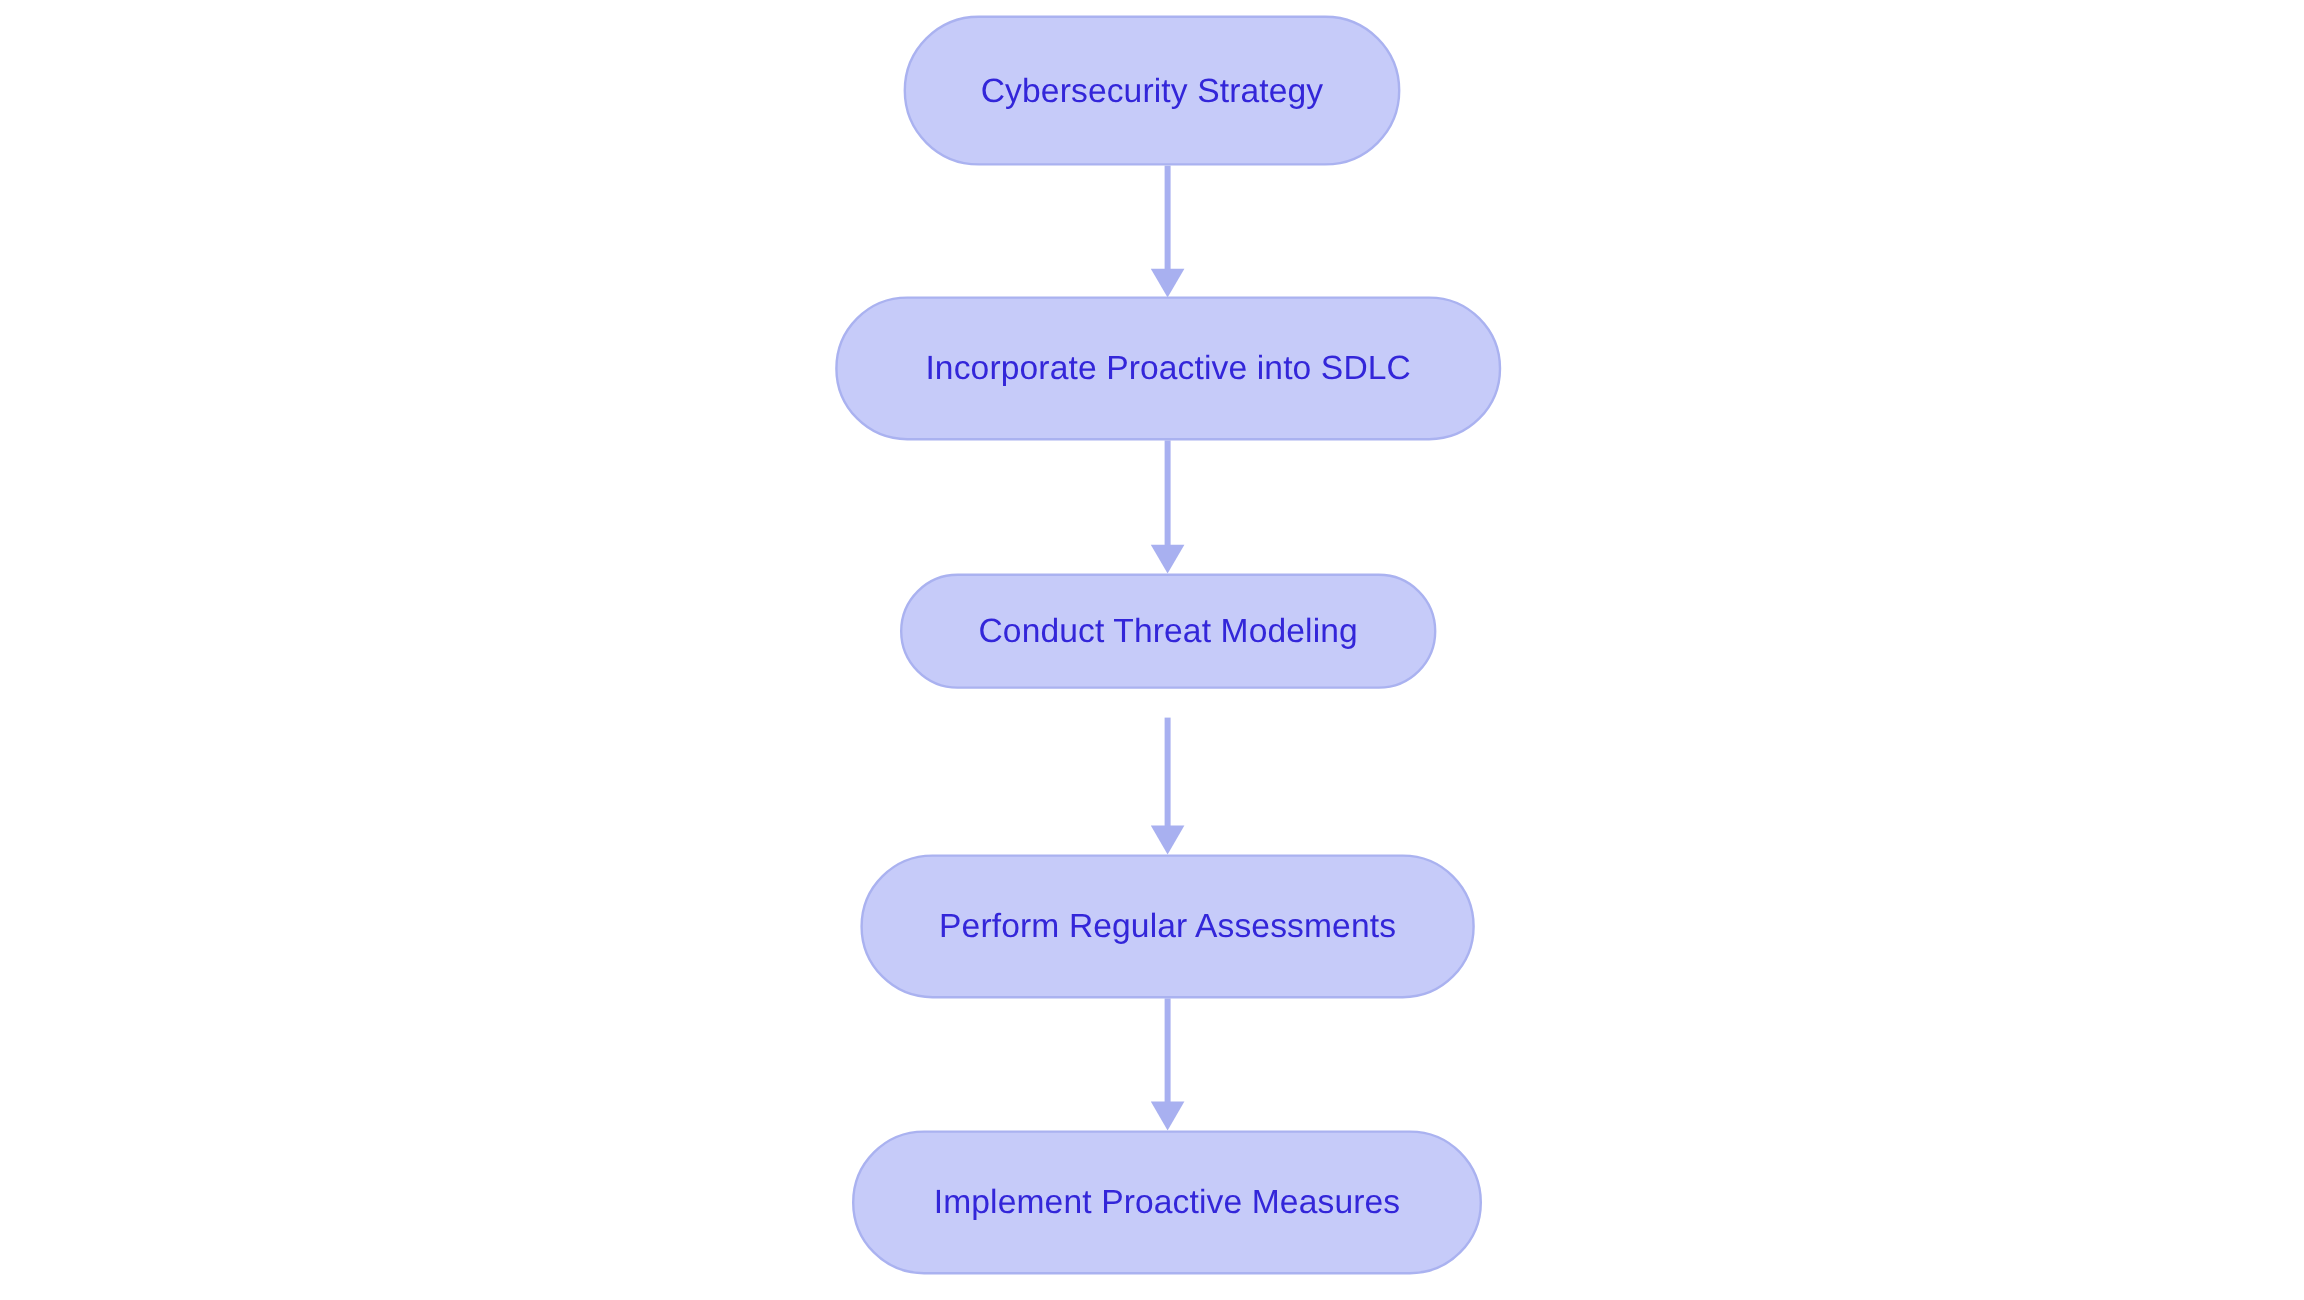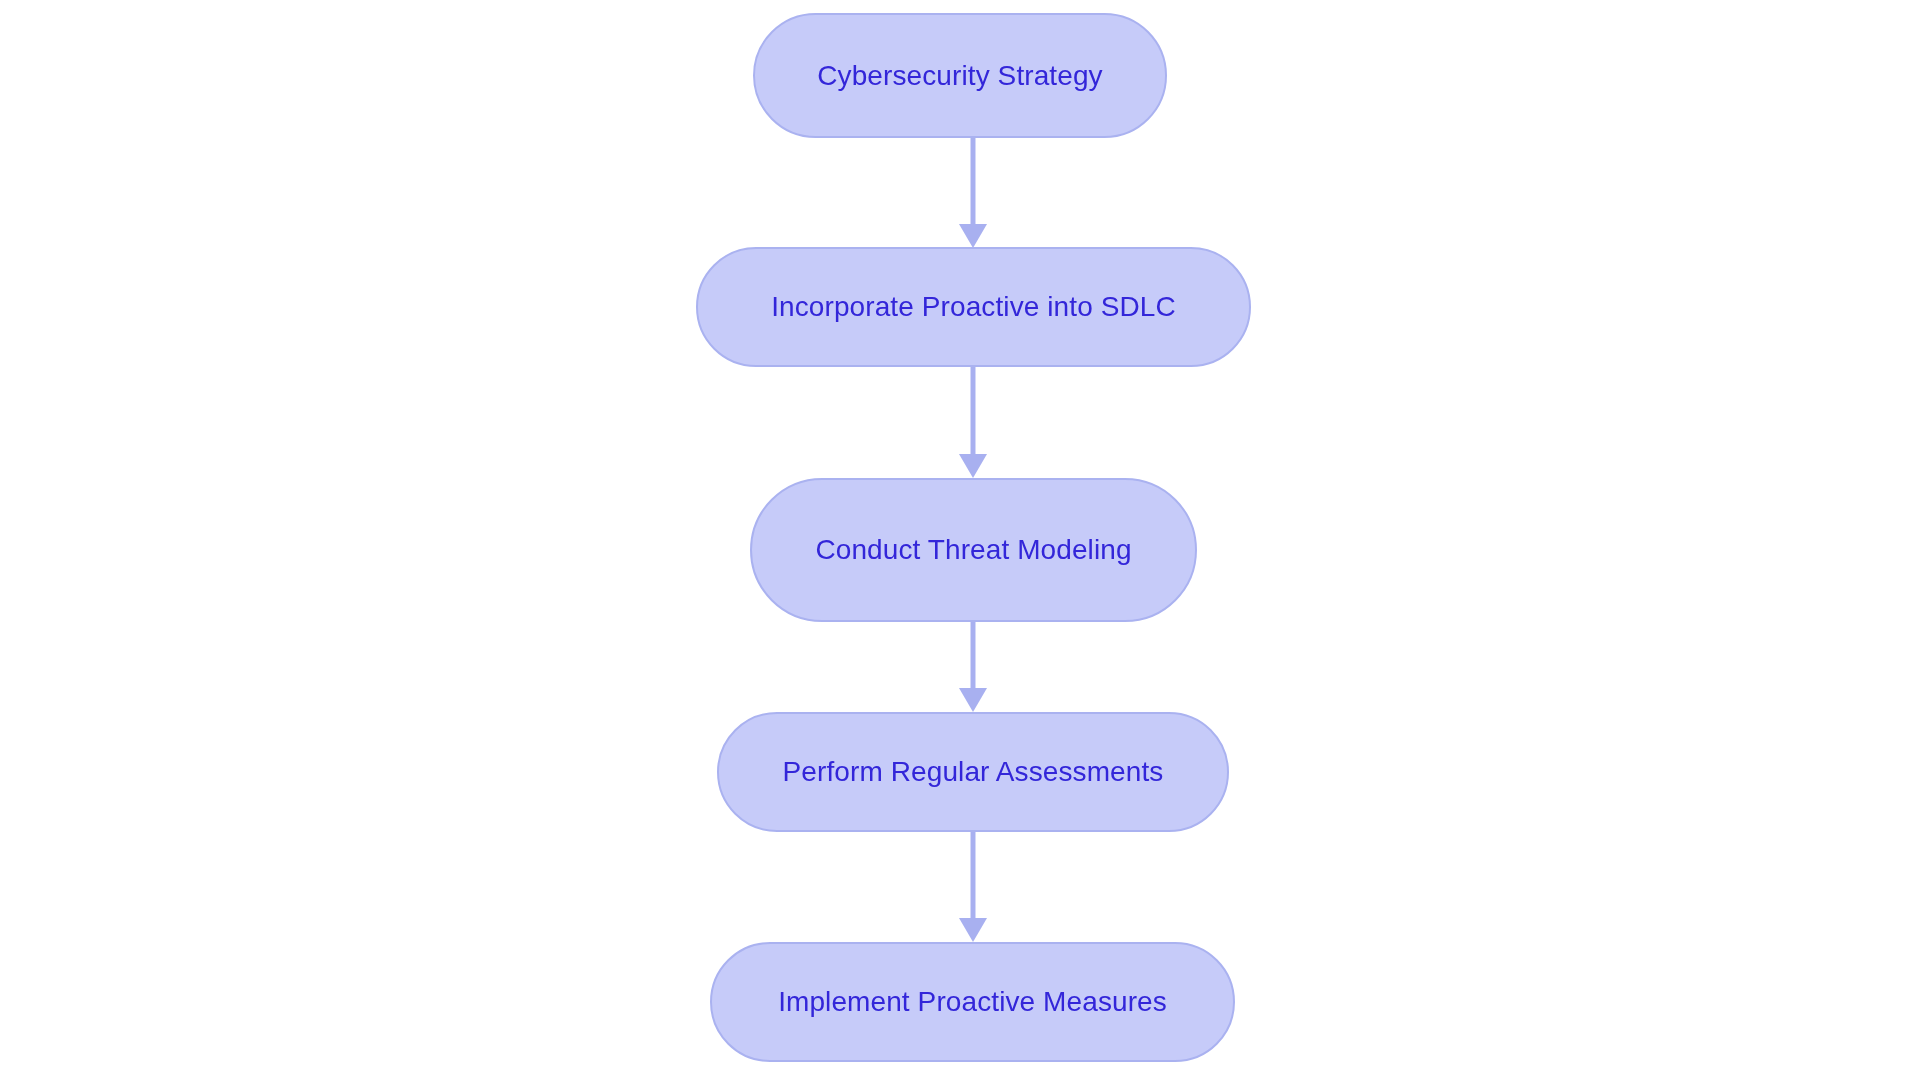--- a/index.html
+++ b/index.html
@@ -42,21 +42,21 @@
     letter-spacing: 0.1px;
     line-height: 1.2;
     white-space: nowrap;
     font-family: "Liberation Sans", "DejaVu Sans", sans-serif;
     text-align: right;
   }
 
   
   .node-n1 { left: 753px;  top: 13px;   width: 414px;  height: 125px; }
   .node-n2 { left: 696px;  top: 247px;  width: 555px;  height: 120px; }
-  .node-n3 { left: 750px;  top: 478px;  width: 447px;  height: 144px; }
+  .node-n3 { left: 750px;  top: 478px;  width: 447px;  height: 96px; }
   .node-n4 { left: 717px;  top: 712px;  width: 512px;  height: 120px; }
   .node-n5 { left: 710px;  top: 942px;  width: 525px;  height: 120px; }
 
   
   .connector {
     position: absolute;
     left: 0;
     top: 0;
     width: 1920px;
     height: 1083px;

